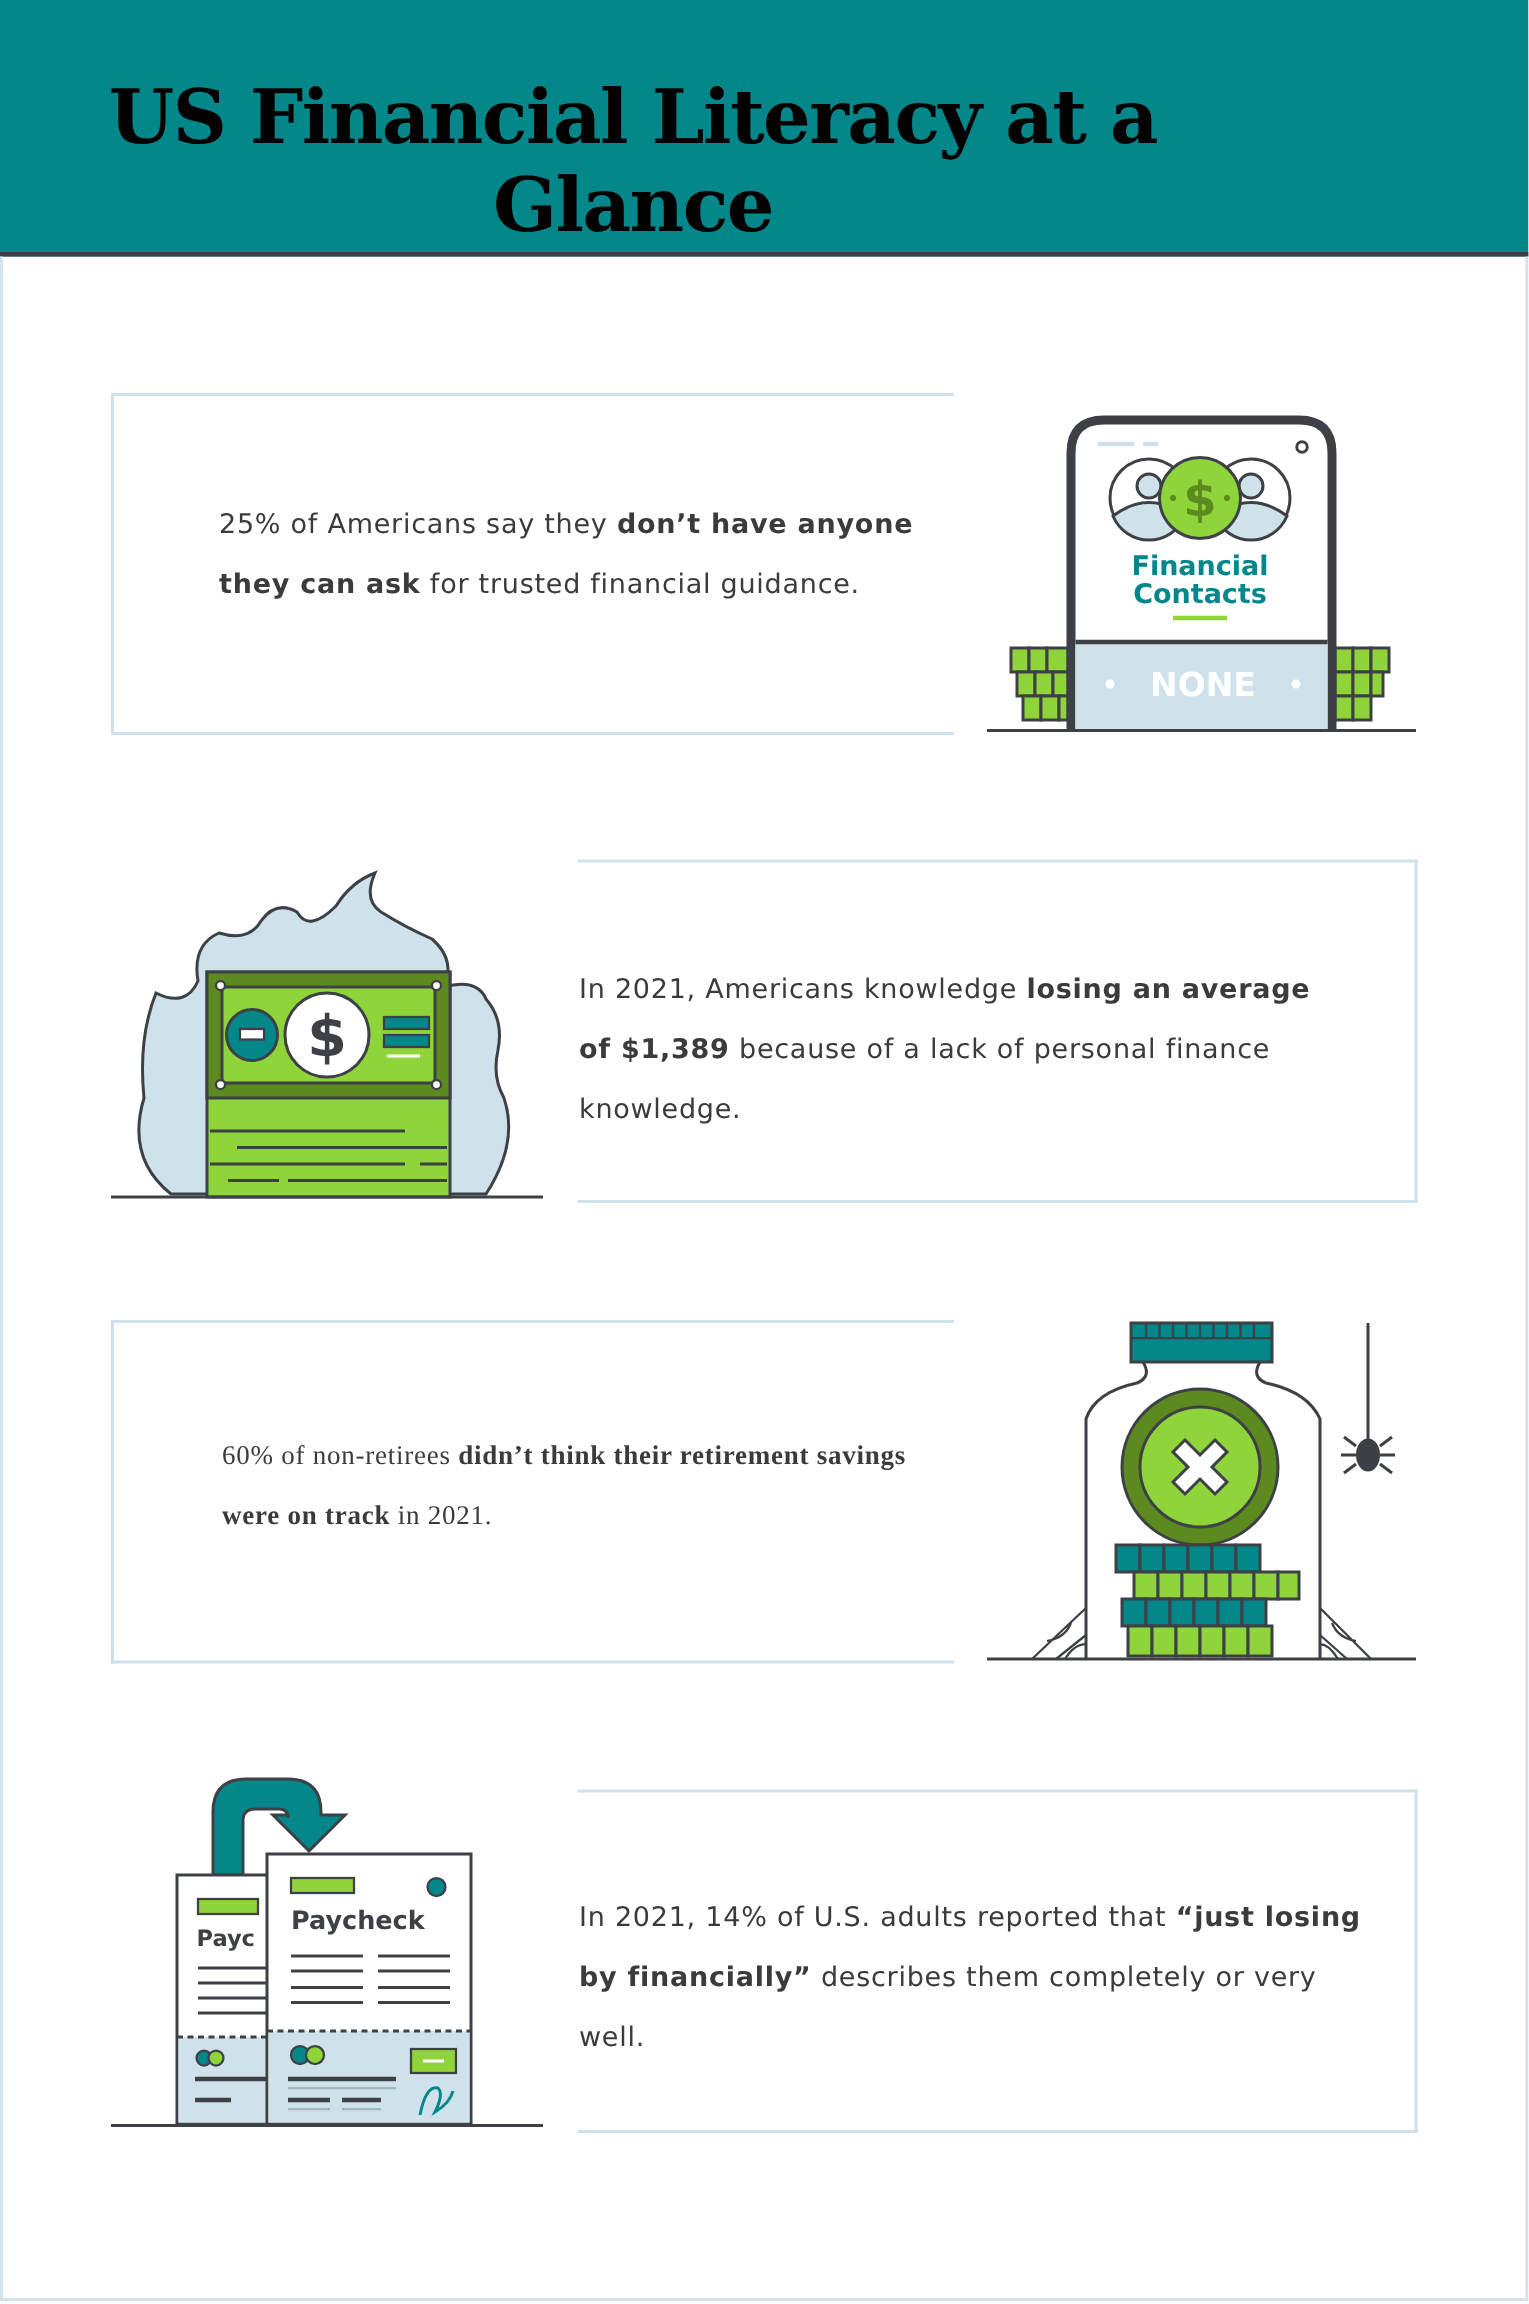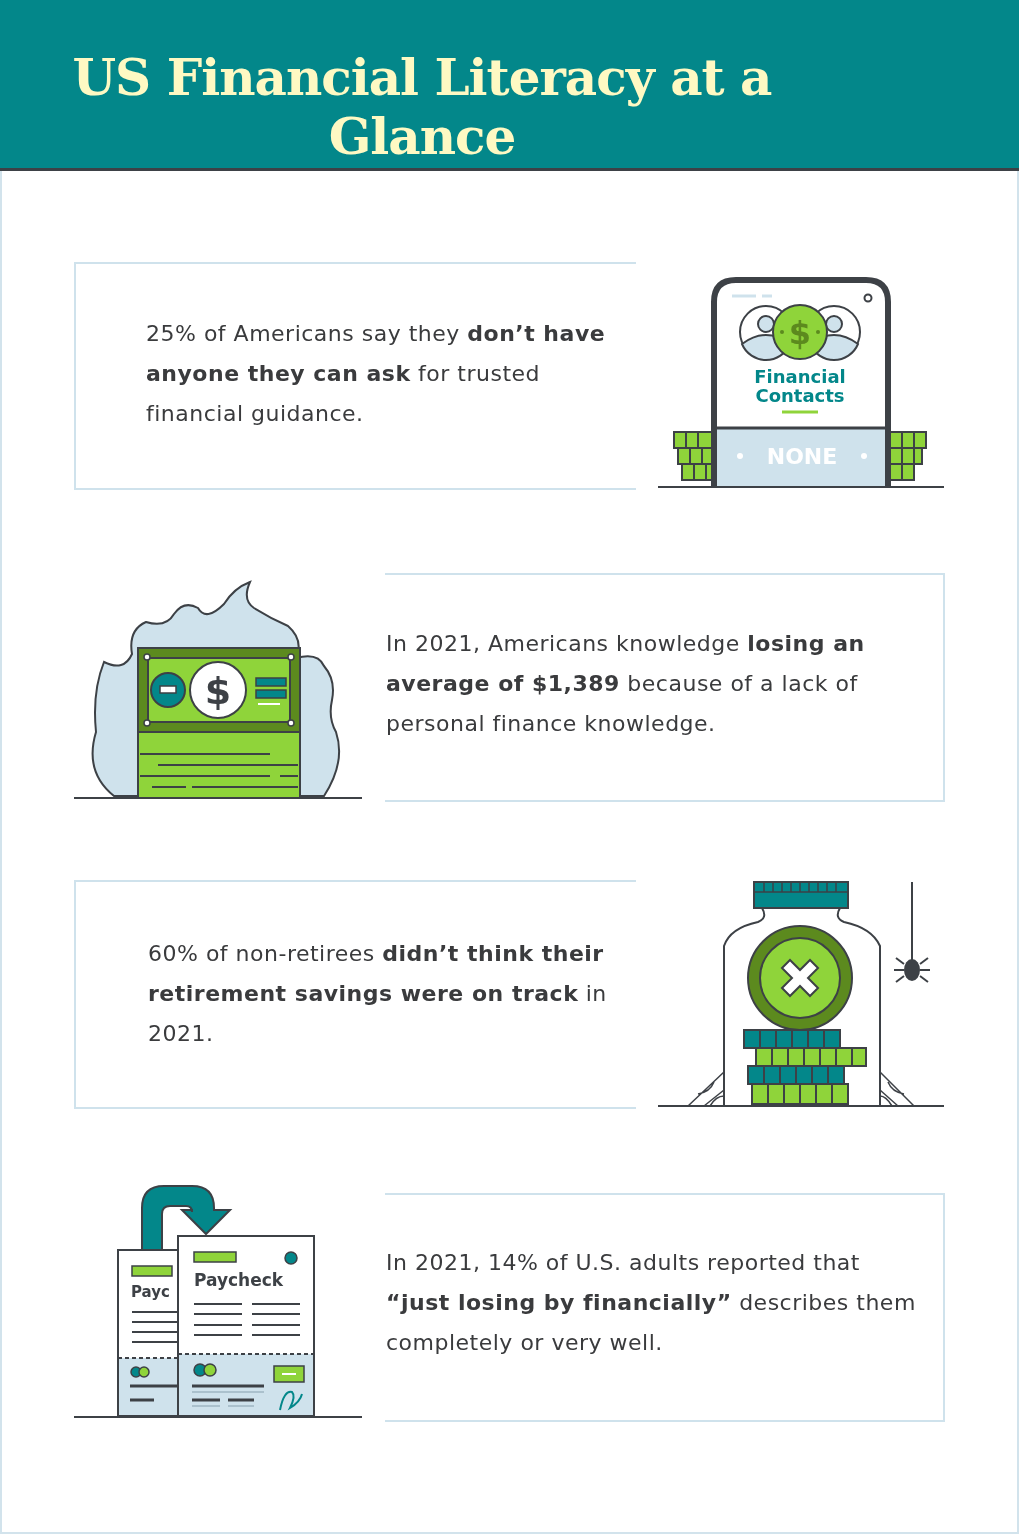--- a/index.html
+++ b/index.html
@@ -1,23 +1,23 @@
 <!DOCTYPE html>
 <html><head>
 <meta charset="utf-8">
 <style>
   html, body { margin: 0; padding: 0; background: #ffffff; }
   body { width: 1019px; height: 1536px; position: relative; overflow: hidden; font-family: "DejaVu Sans", sans-serif; }
   .header { position: absolute; left: 0; top: 0; width: 1019px; height: 168px; background: #03878a; border-bottom: 3px solid #3d4146; }
-  .title { position: absolute; left: 0; top: 48px; width: 844px; text-align: center; color: #fef9c3; font-family: "DejaVu Serif", serif; font-weight: bold; font-size: 50px; letter-spacing: -1px; }
+  .title { position: absolute; left: 0; top: 48px; width: 844px; text-align: center; color: #000000; font-family: "DejaVu Serif", serif; font-weight: bold; font-size: 50px; letter-spacing: -1px; }
   .frame { position: absolute; left: 0; top: 171px; width: 1015px; height: 1361px; border-left: 2px solid #d2e3ec; border-right: 2px solid #d2e3ec; border-bottom: 2px solid #d2e3ec; }
   .box { position: absolute; border: 2px solid #cfe2ec; }
   .box.left { border-right: none; }
   .box.right { border-left: none; }
-  .stat { position: absolute; font-size: 22px; line-height: 40px; color: #3a3b3d; letter-spacing: 0.5px; }
+  .stat { position: absolute; font-size: 18px; line-height: 40px; color: #3a3b3d; letter-spacing: 0.5px; margin-top: 16px; }
   .stat b { font-weight: bold; color: #3a3b3d; }
   svg { position: absolute; overflow: visible; }
 </style>
 </head>
 <body>
 
 <div class="header">
   <div class="title">US Financial Literacy at a Glance</div>
 </div>
 <div class="frame"></div>
@@ -105,21 +105,21 @@
       <line x1="84" y1="183" x2="224" y2="183"></line>
     <line x1="66" y1="194" x2="196" y2="194"></line>
       <line x1="206" y1="194" x2="224" y2="194"></line>
     <line x1="78" y1="205" x2="112" y2="205"></line>
       <line x1="118" y1="205" x2="224" y2="205"></line>
   </g>
   <line x1="0" y1="216" x2="288" y2="216" stroke="#3d4146" stroke-width="2"></line>
 </svg>
 
 <div class="box left" style="left:74px; top:880px; width:560px; height:225px;"></div>
-<div class="stat" style="left:148px; top:934px; width:460px;">
+<div class="stat" style="left:148px; top:934px; width:460px;font-family:Liberation Serif, serif;">
   <span>60% of non-retirees </span><b>didn’t think their retirement savings were on track</b><span> in 2021.</span>
 </div>
 <svg style="left:658px; top:880px;" width="290" height="228" viewBox="0 0 290 228">
 
   <rect x="96" y="2" width="94" height="26" fill="#03878a" stroke="#3d4146" stroke-width="2"></rect>
   <g stroke="#3d4146" stroke-width="1.5">
       <line x1="96" y1="12" x2="190" y2="12"></line>
     <line x1="106" y1="2" x2="106" y2="12"></line>
       <line x1="115" y1="2" x2="115" y2="12"></line>
       <line x1="124" y1="2" x2="124" y2="12"></line>

